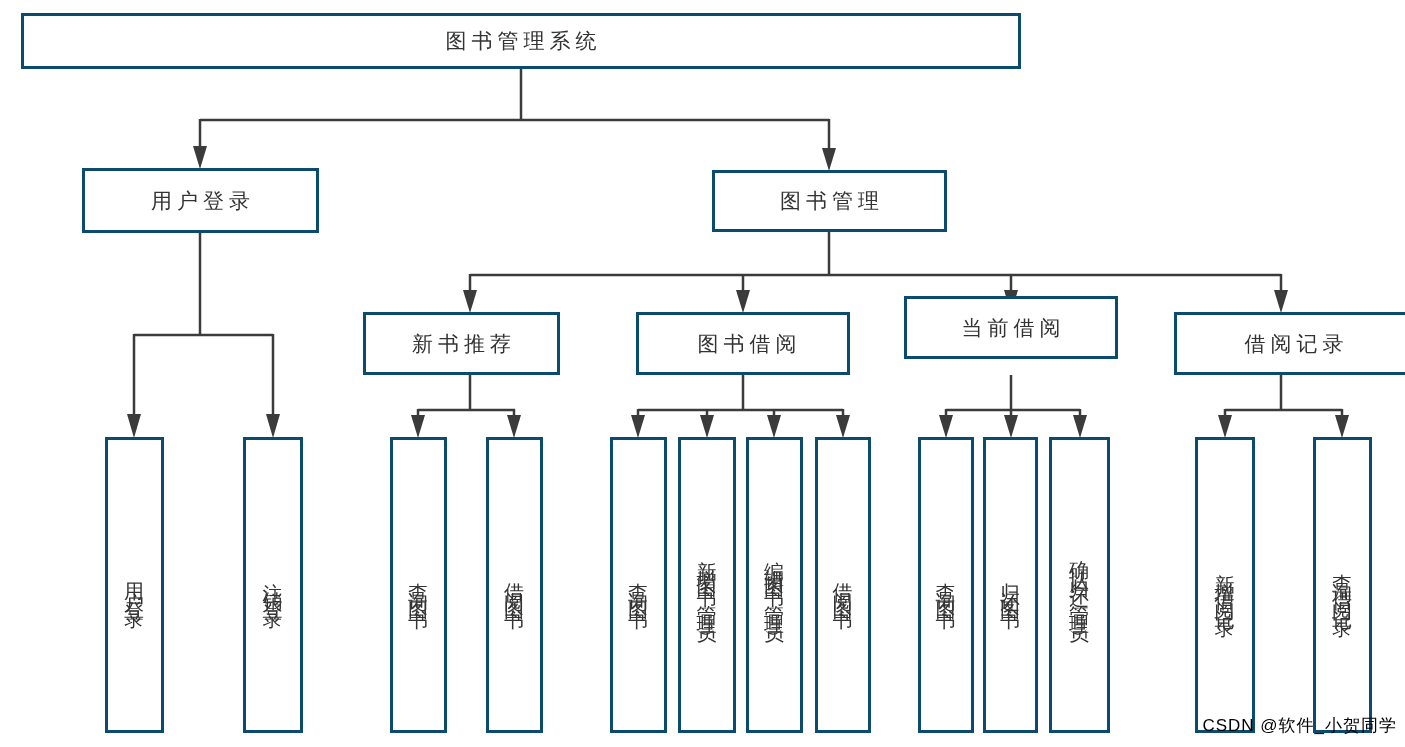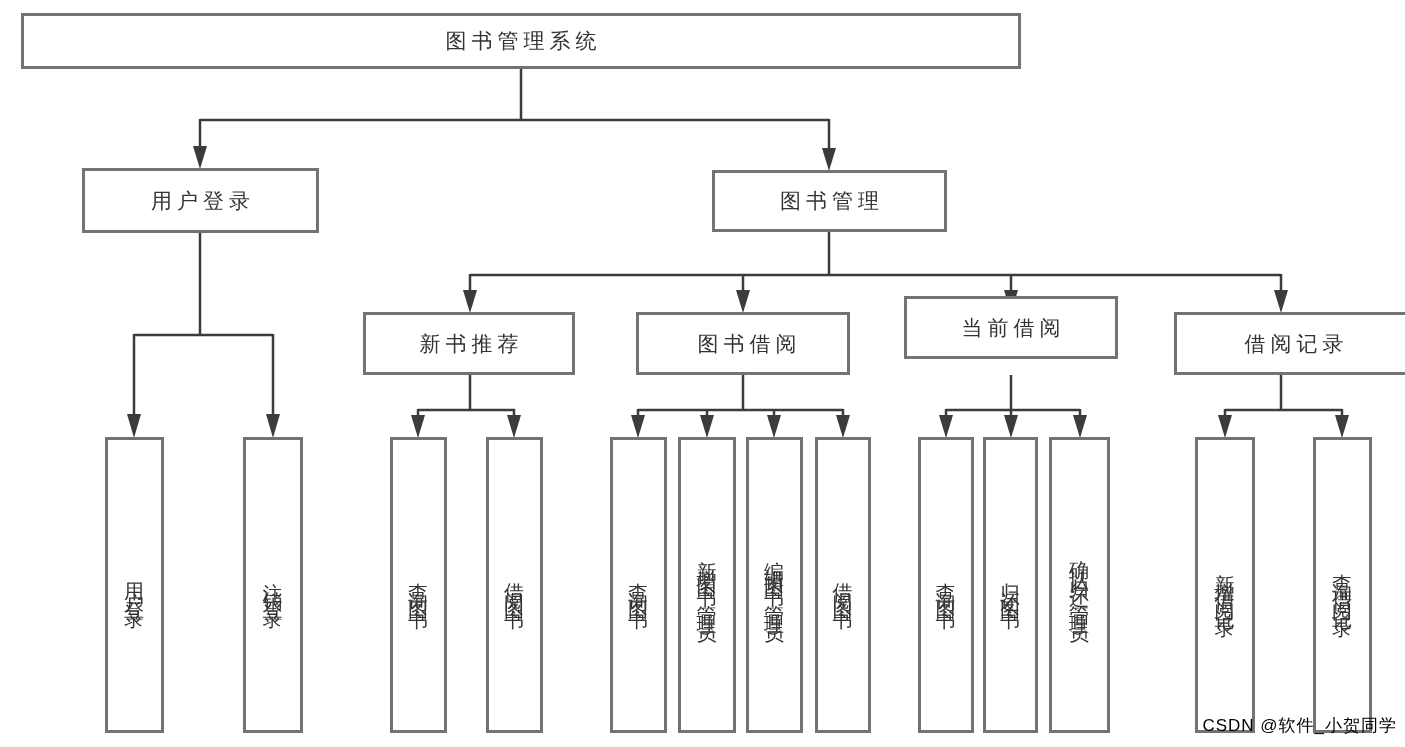--- a/index.html
+++ b/index.html
@@ -17,21 +17,21 @@
   }
   .connectors {
     position: absolute;
     left: 0;
     top: 0;
     z-index: 1;
   }
   .node {
     position: absolute;
     box-sizing: border-box;
-    border: 3px solid #737373;
+    border: 3px solid #0c4a6e;
     background: #ffffff;
     color: #333333;
     display: flex;
     align-items: center;
     justify-content: center;
     z-index: 2;
   }
   .node.h {
     font-size: 21px;
     letter-spacing: 5px;
@@ -136,21 +136,21 @@
         <polygon points="1335,415 1349,415 1342,438" stroke="none"></polygon>
       </g>
     </g>
   </svg>
 
   <div class="node h" style="left:21px; top:13px; width:1000px; height:56px;">图书管理系统</div>
 
   <div class="node h" style="left:82px; top:168px; width:237px; height:65px;">用户登录</div>
   <div class="node h" style="left:712px; top:170px; width:235px; height:62px;">图书管理</div>
 
-  <div class="node h" style="left:363px; top:312px; width:212px; height:63px;">新书推荐</div>
+  <div class="node h" style="left:363px; top:312px; width:197px; height:63px;">新书推荐</div>
   <div class="node h" style="left:636px; top:312px; width:214px; height:63px;padding-left:8px;">图书借阅</div>
   <div class="node h" style="left:904px; top:296px; width:214px; height:63px;">当前借阅</div>
   <div class="node h" style="left:1174px; top:312px; width:240px; height:63px;">借阅记录</div>
 
   <div class="node v" style="left:105px; top:437px; width:59px; height:296px;">用户登录</div>
   <div class="node v" style="left:243px; top:437px; width:60px; height:296px;">注销登录</div>
 
   <div class="node v" style="left:390px; top:437px; width:57px; height:296px;">查询图书</div>
   <div class="node v" style="left:486px; top:437px; width:57px; height:296px;">借阅图书</div>
 

